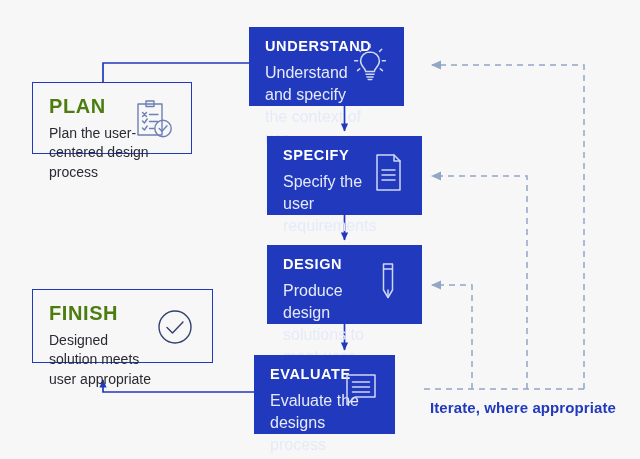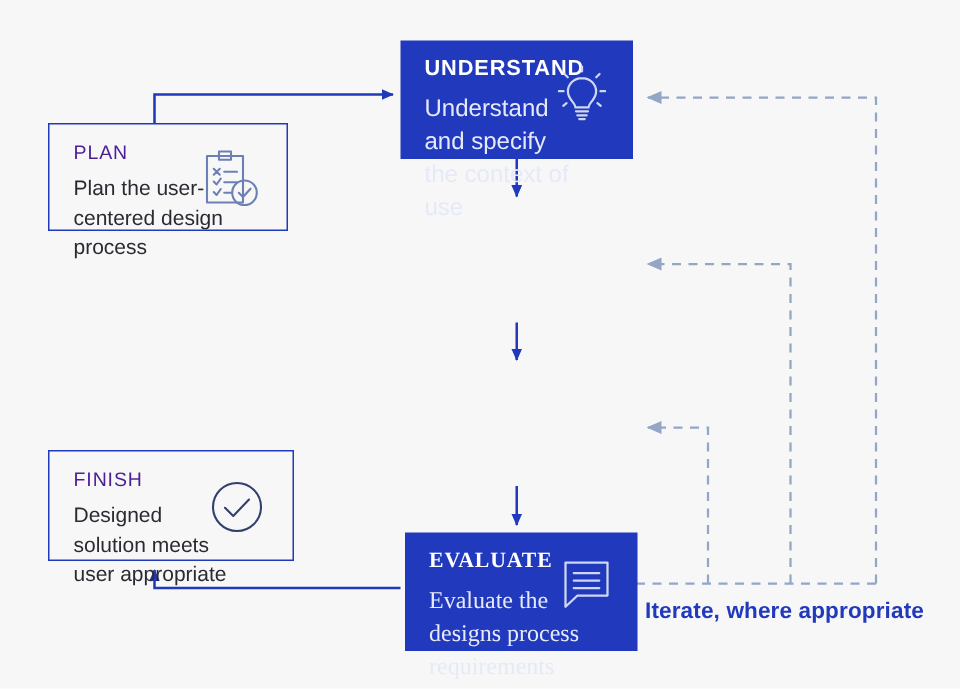--- a/index.html
+++ b/index.html
@@ -55,50 +55,50 @@
 
   
   .obox {
     position: absolute;
     background: #f7f7f7;
     border: 1.4px solid #2139bd;
     box-sizing: border-box;
     padding: 12px 12px 10px 16px;
   }
   .obox .otitle {
-    font-size: 13px;
-    font-weight: normal;
+    font-size: 20px;
+    font-weight: bold;
     letter-spacing: 0.6px;
-    color: #4c1d95;
+    color: #4d7c0f;
     margin: 0 0 7px 0;
     line-height: 1.1;
   }
   .obox .odesc {
     font-size: 14px;
     line-height: 1.38;
     margin: 0;
     max-width: 105px;
     color: #2a2a33;
   }
   .obox .oicon {
     position: absolute;
     right: 14px;
     top: 14px;
     width: 46px;
     height: 46px;
   }
 
   
-  #box-understand { left: 267px; top: 27px;  width: 155px; height: 79px; }
+  #box-understand { left: 249px; top: 27px;  width: 155px; height: 79px; }
   #box-specify    { left: 267px; top: 136px; width: 155px; height: 79px; }
   #box-design     { left: 267px; top: 245px; width: 155px; height: 79px; }
-  #box-evaluate   { left: 270px; top: 355px; width: 155px; height: 79px; font-family: Liberation Serif, serif; }
+  #box-evaluate   { left: 254px; top: 355px; width: 141px; height: 79px; }
 
   #box-plan       { left: 32px;  top: 82px;  width: 160px; height: 72px; }
-  #box-finish     { left: 32px;  top: 300px; width: 164px; height: 74px; }
+  #box-finish     { left: 32px;  top: 289px; width: 181px; height: 74px; }
 
   
   #iterate-label {
     position: absolute;
     left: 430px;
     top: 399px;
     font-size: 15px;
     font-weight: bold;
     color: #2139bd;
     letter-spacing: 0.1px;
@@ -152,21 +152,45 @@
         <path d="M31.7,8.3 L29.5,10.5"></path>
         <path d="M8.3,8.3 L10.5,10.5"></path>
         <path d="M35.4,19.8 L32.3,19.8"></path>
         <path d="M4.6,19.8 L7.7,19.8"></path>
         <path d="M32.5,29.6 L30.3,27.8"></path>
         <path d="M7.5,29.6 L9.7,27.8"></path>
       </g>
     </svg>
   </div>
 
-
+  <div class="pbox" id="box-specify">
+    <div class="ptitle">SPECIFY</div>
+    <div class="pdesc">Specify the user requirements</div>
+    <svg class="picon" viewBox="0 0 40 44" xmlns="http://www.w3.org/2000/svg">
+      <g fill="none" stroke="#cfd8f2" stroke-width="1.5" stroke-linejoin="round" stroke-linecap="round">
+        <path d="M9,5 L26,5 L32,11 L32,40 L9,40 Z"></path>
+        <path d="M26,5 L26,11 L32,11"></path>
+        <path d="M14,20 L27,20"></path>
+        <path d="M14,25 L27,25"></path>
+        <path d="M14,30 L27,30"></path>
+      </g>
+    </svg>
+  </div>
+
+  <div class="pbox" id="box-design">
+    <div class="ptitle">DESIGN</div>
+    <div class="pdesc">Produce design solutions to meet user requirements</div>
+    <svg class="picon" viewBox="0 0 40 44" xmlns="http://www.w3.org/2000/svg">
+      <g fill="none" stroke="#cfd8f2" stroke-width="1.5" stroke-linejoin="round" stroke-linecap="round">
+        <path d="M15.5,5 L24.5,5 L24.5,31 L20,38.5 L15.5,31 Z"></path>
+        <path d="M15.5,10 L24.5,10"></path>
+        <path d="M20,31 L20,38"></path>
+      </g>
+    </svg>
+  </div>
 
   <div class="pbox" id="box-evaluate">
     <div class="ptitle">EVALUATE</div>
     <div class="pdesc" style="max-width:130px;">Evaluate the designs process requirements</div>
     <svg class="picon" viewBox="0 0 40 44" xmlns="http://www.w3.org/2000/svg">
       <g fill="none" stroke="#cfd8f2" stroke-width="1.5" stroke-linejoin="round" stroke-linecap="round">
         <path d="M6,6 L34,6 L34,28 L14,28 L6,35.5 L6,28 Z"></path>
         <path d="M11.5,13 L28.5,13"></path>
         <path d="M11.5,18 L28.5,18"></path>
         <path d="M11.5,23 L28.5,23"></path>

